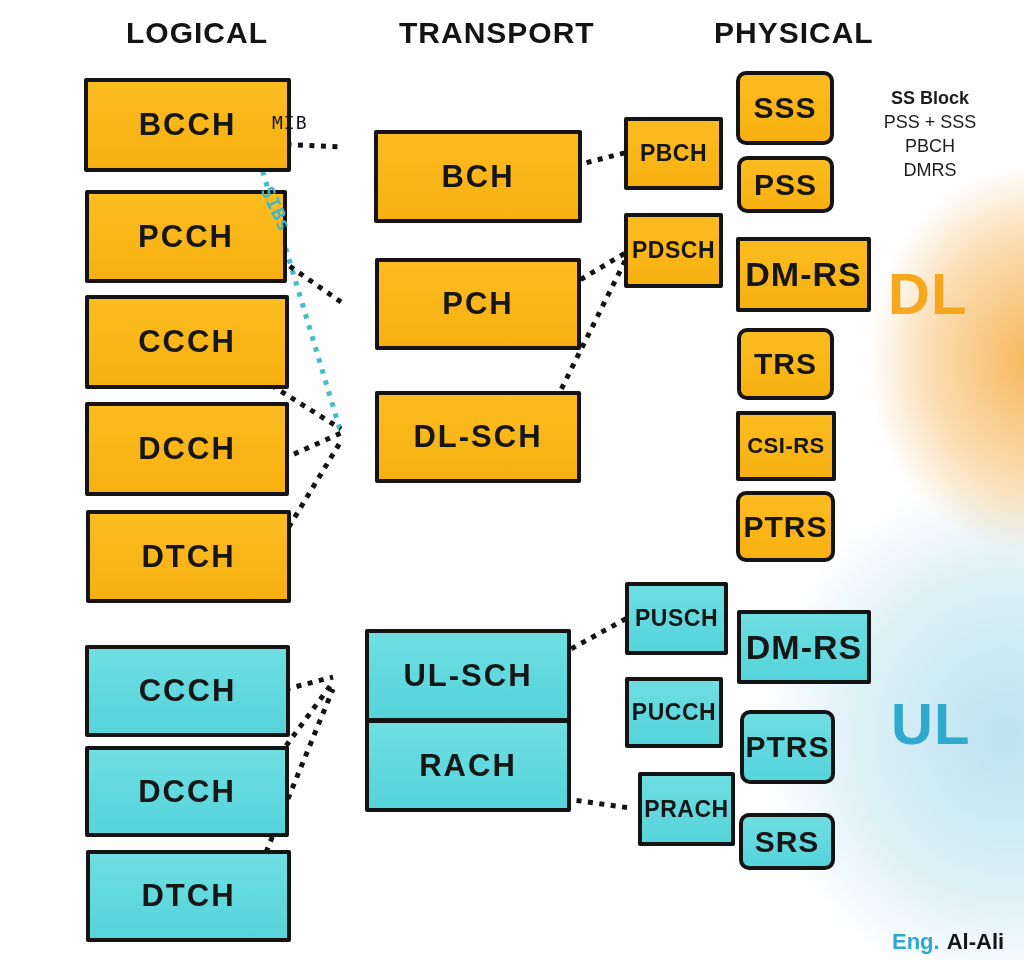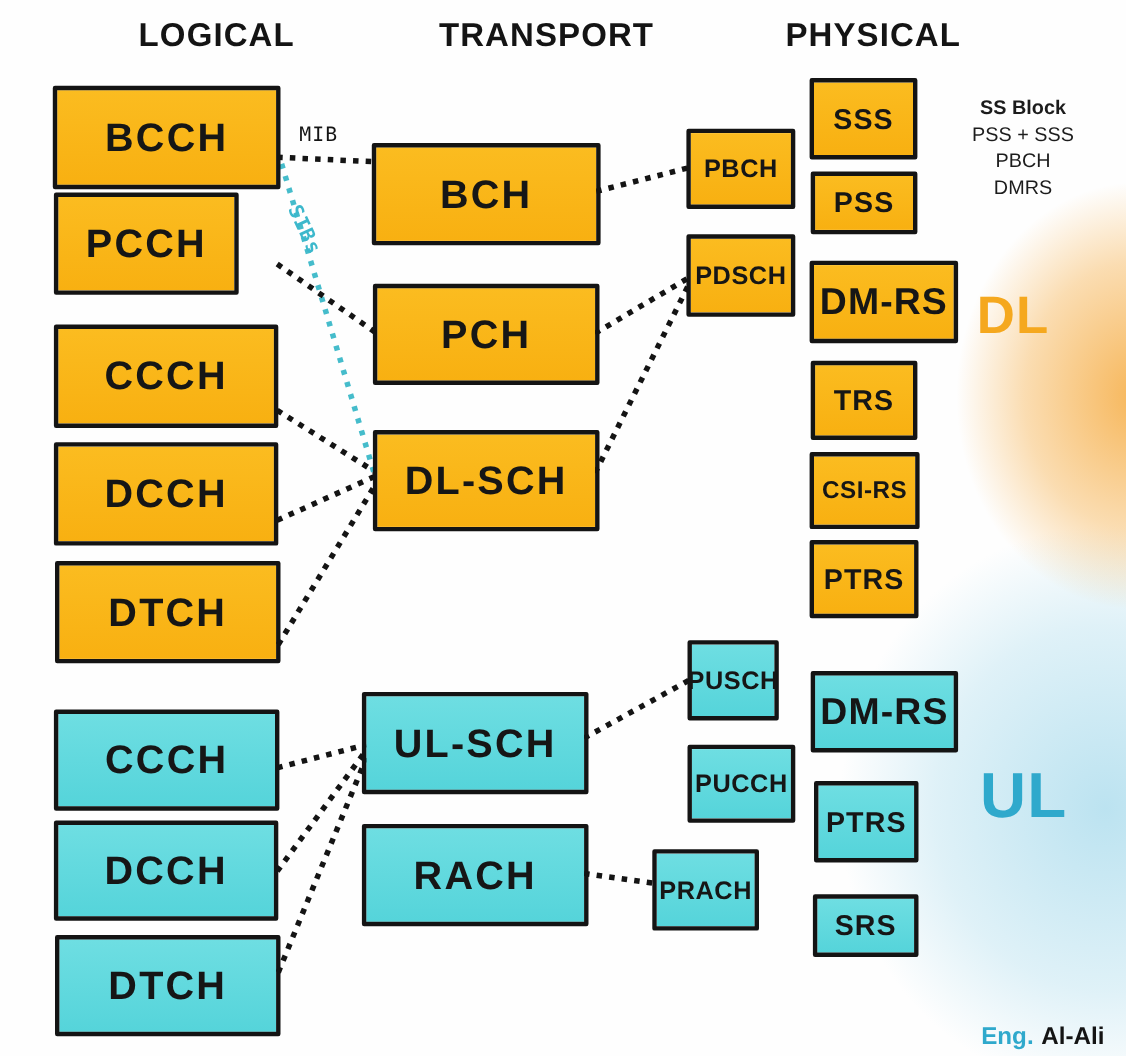--- a/index.html
+++ b/index.html
@@ -14,39 +14,39 @@
   .hdr { position:absolute; font-weight:700; font-size:30px; letter-spacing:1px; color:#141414; white-space:nowrap;margin-left:41px; }
   .lines { position:absolute; left:0; top:0; width:1024px; height:960px; }
   .lines line { stroke:#141414; stroke-width:5; stroke-dasharray:5 6.5; }
   .lines line.c { stroke:#45BCCB; stroke-width:5; stroke-dasharray:4.5 7; }
   .box {
     position:absolute; display:flex; align-items:center; justify-content:center;
     border:4px solid #141414; border-radius:2px; font-weight:700; color:#161616; white-space:nowrap;
   }
   .fill-dl { background:linear-gradient(180deg,#fbbc20 0%,#f8b011 100%); }
   .fill-ul { background:linear-gradient(180deg,#6edee2 0%,#55d4da 100%); }
-  .big   { font-size:36px; letter-spacing:2px; }
+  .big   { font-size:31px; letter-spacing:2px;margin-left:36px; }
   .small { font-size:23px; letter-spacing:0.5px; }
-  .ref   { font-size:26px; letter-spacing:1px; }
+  .ref   { font-size:30px; letter-spacing:1px;border-radius:10px; }
   .ref-sm{ font-size:22px; letter-spacing:0.5px; }
   .dmrs  { font-size:34px; letter-spacing:1px; }
   .mib {
     position:absolute; left:272px; top:112px;
     font-family:"DejaVu Sans Mono", monospace; font-weight:400; font-size:18px;
     letter-spacing:1px; color:#141414;
   }
   .sibs {
     position:absolute; left:276px; top:183px;
     font-family:"DejaVu Sans Mono", monospace; font-weight:700; font-size:18px;
     letter-spacing:1px; color:#3CB8CC;
     transform:rotate(65deg); transform-origin:left top;
   }
   .ssblock { position:absolute; left:868px; top:86px; width:124px; text-align:center; font-size:18px; line-height:24px; color:#1c1c1c; }
   .ssblock .t { font-weight:700; }
-  .dl-big { position:absolute; left:888px; top:260px; font-size:48px; font-weight:700; color:#F5A81E; letter-spacing:1px; }
+  .dl-big { position:absolute; left:888px; top:260px; font-size:58px; font-weight:700; color:#F5A81E; letter-spacing:1px; }
   .ul-big { position:absolute; left:891px; top:690px; font-size:58px; font-weight:700; color:#2FA9CC; letter-spacing:1px; }
   .credit { position:absolute; left:892px; top:929px; font-size:22px; font-weight:700; color:#141414; white-space:nowrap; }
   .credit .p { color:#2FA9CC; margin-right:7px; }
 </style>
 </head>
 <body>
 
 <div class="canvas">
 
   <svg class="lines" viewBox="0 0 1024 960">
@@ -64,42 +64,42 @@
     <line x1="253" y1="884" x2="333" y2="689"></line>
     <line x1="531" y1="671" x2="629" y2="617"></line>
     <line x1="531" y1="794" x2="630" y2="808"></line>
   </svg>
 
   <div class="hdr" style="left:85px;top:16px">LOGICAL</div>
   <div class="hdr" style="left:358px;top:16px">TRANSPORT</div>
   <div class="hdr" style="left:673px;top:16px">PHYSICAL</div>
 
   <div class="box fill-dl big" style="left:48px;top:78px;width:207px;height:94px">BCCH</div>
-  <div class="box fill-dl big" style="left:49px;top:175px;width:168px;height:93px">PCCH</div>
+  <div class="box fill-dl big" style="left:49px;top:190px;width:202px;height:93px">PCCH</div>
   <div class="box fill-dl big" style="left:49px;top:295px;width:204px;height:94px">CCCH</div>
   <div class="box fill-dl big" style="left:49px;top:402px;width:204px;height:94px">DCCH</div>
   <div class="box fill-dl big" style="left:50px;top:510px;width:205px;height:93px">DTCH</div>
 
   <div class="box fill-ul big" style="left:49px;top:645px;width:205px;height:92px">CCCH</div>
   <div class="box fill-ul big" style="left:49px;top:746px;width:204px;height:91px">DCCH</div>
   <div class="box fill-ul big" style="left:50px;top:850px;width:205px;height:92px">DTCH</div>
 
   <div class="box fill-dl big" style="left:338px;top:130px;width:208px;height:93px">BCH</div>
   <div class="box fill-dl big" style="left:339px;top:258px;width:206px;height:92px">PCH</div>
   <div class="box fill-dl big" style="left:339px;top:391px;width:206px;height:92px">DL-SCH</div>
 
   <div class="box fill-ul big" style="left:329px;top:629px;width:206px;height:93px">UL-SCH</div>
-  <div class="box fill-ul big" style="left:329px;top:749px;width:206px;height:93px">RACH</div>
+  <div class="box fill-ul big" style="left:329px;top:719px;width:206px;height:93px">RACH</div>
 
   <div class="box fill-dl small" style="left:624px;top:117px;width:99px;height:73px">PBCH</div>
   <div class="box fill-dl small" style="left:624px;top:213px;width:99px;height:75px">PDSCH</div>
 
-  <div class="box fill-ul small" style="left:625px;top:582px;width:83px;height:73px">PUSCH</div>
+  <div class="box fill-ul small" style="left:625px;top:582px;width:103px;height:73px">PUSCH</div>
   <div class="box fill-ul small" style="left:625px;top:677px;width:98px;height:71px">PUCCH</div>
-  <div class="box fill-ul small" style="left:593px;top:772px;width:97px;height:74px">PRACH</div>
+  <div class="box fill-ul small" style="left:638px;top:772px;width:97px;height:74px">PRACH</div>
 
   <div class="box fill-dl ref" style="left:736px;top:71px;width:98px;height:74px">SSS</div>
   <div class="box fill-dl ref" style="left:737px;top:156px;width:97px;height:57px">PSS</div>
   <div class="box fill-dl dmrs" style="left:736px;top:237px;width:135px;height:75px">DM-RS</div>
   <div class="box fill-dl ref" style="left:737px;top:328px;width:97px;height:72px">TRS</div>
   <div class="box fill-dl ref-sm" style="left:736px;top:411px;width:100px;height:70px">CSI-RS</div>
   <div class="box fill-dl ref" style="left:736px;top:491px;width:99px;height:71px">PTRS</div>
 
   <div class="box fill-ul dmrs" style="left:737px;top:610px;width:134px;height:74px">DM-RS</div>
   <div class="box fill-ul ref" style="left:740px;top:710px;width:95px;height:74px">PTRS</div>

